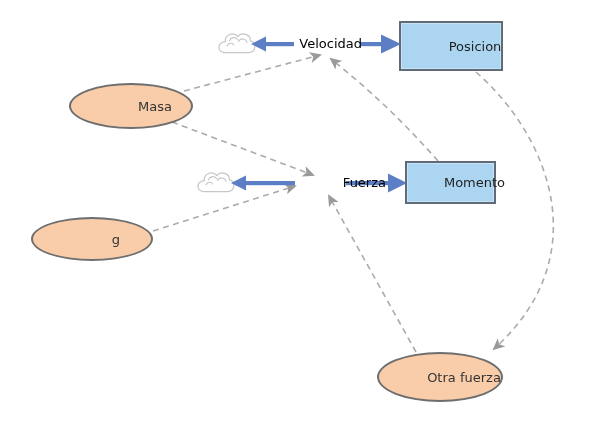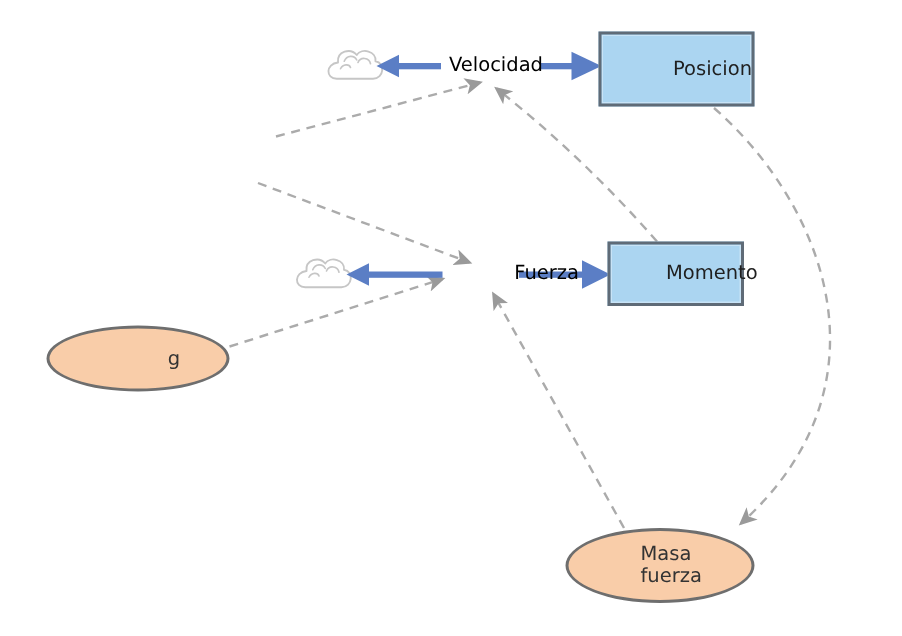--- a/index.html
+++ b/index.html
@@ -90,23 +90,26 @@
     </g>
   </svg>
 
   <div class="node stock" id="stock-posicion">
     <span>Posicion</span>
   </div>
   <div class="node stock" id="stock-momento">
     <span>Momento</span>
   </div>
 
+  <div class="node aux" id="aux-masa">
+    <span>Masa</span>
+  </div>
   <div class="node aux" id="aux-g">
     <span>g</span>
   </div>
   <div class="node aux" id="aux-otra-fuerza">
-    <span>Masa fuerza</span>
+    <span>Otra fuerza</span>
   </div>
 
   <div class="flow-label" id="flow-label-velocidad">Velocidad</div>
   <div class="flow-label" id="flow-label-fuerza">Fuerza</div>
 
 </div>
 
 </body></html>

